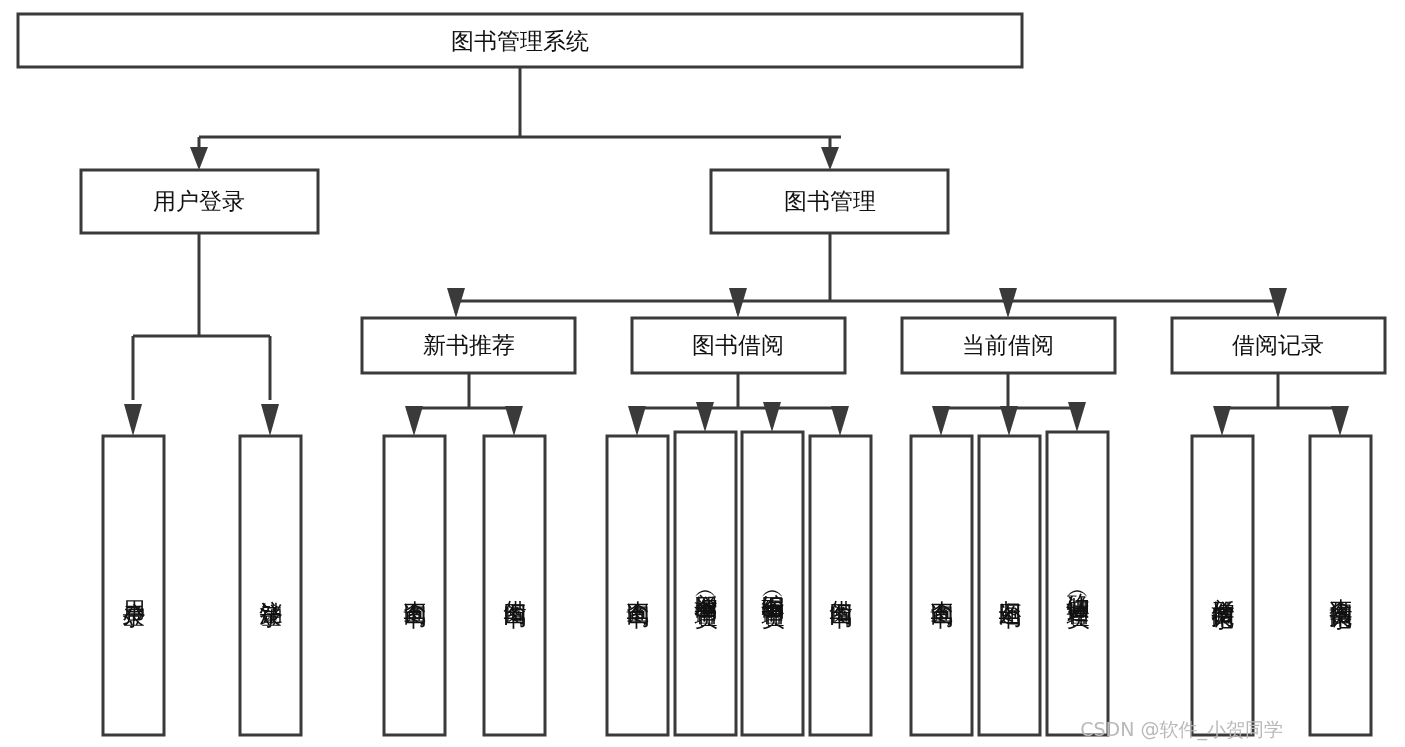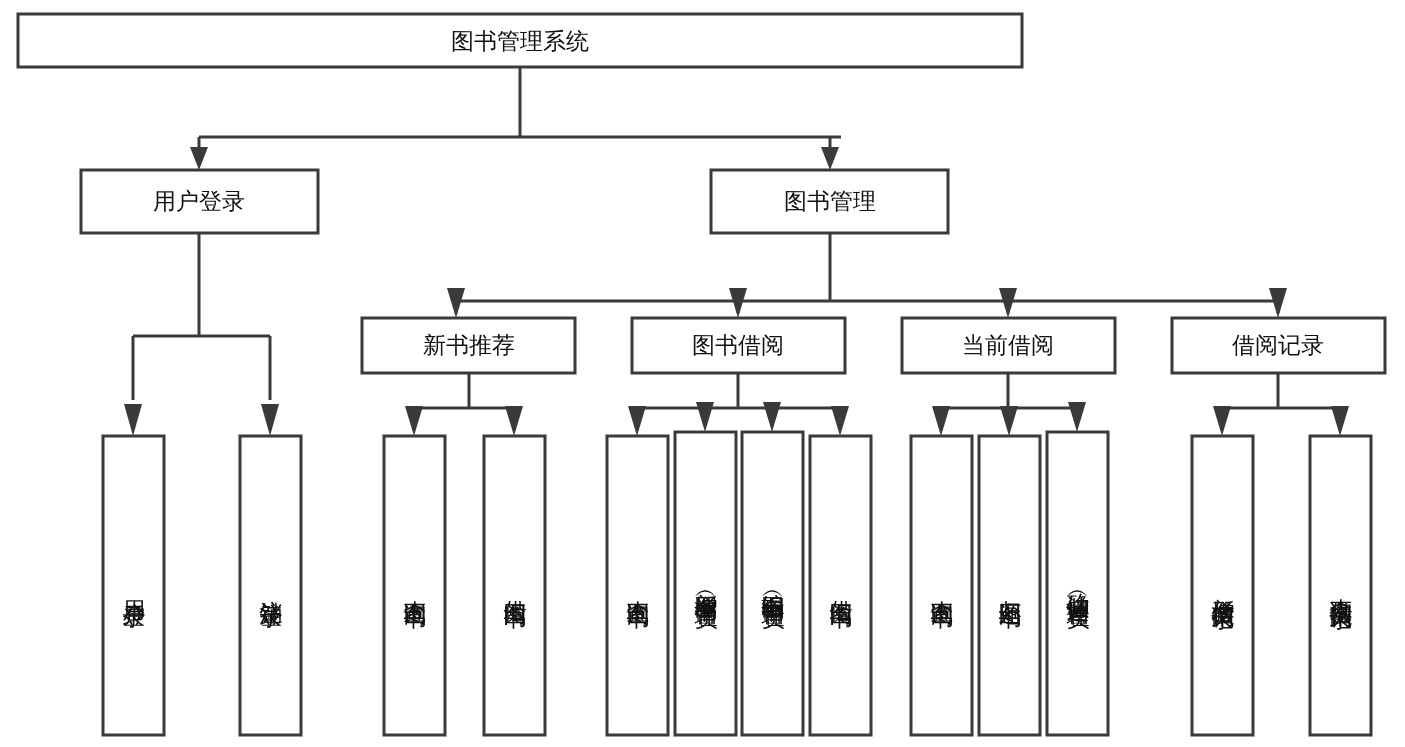--- a/index.html
+++ b/index.html
@@ -236,13 +236,14 @@
     <span class="vtext">确认归还（管理员）</span>
   </div>
 
   <div class="vtext-wrap" style="left:1192px; top:436px; width:61px; height:299px;">
     <span class="vtext">新增借阅记录</span>
   </div>
   <div class="vtext-wrap" style="left:1310px; top:436px; width:61px; height:299px;">
     <span class="vtext">查询借阅记录</span>
   </div>
 
+  <div class="watermark">CSDN @软件_小贺同学</div>
 </div>
 
 </body></html>

